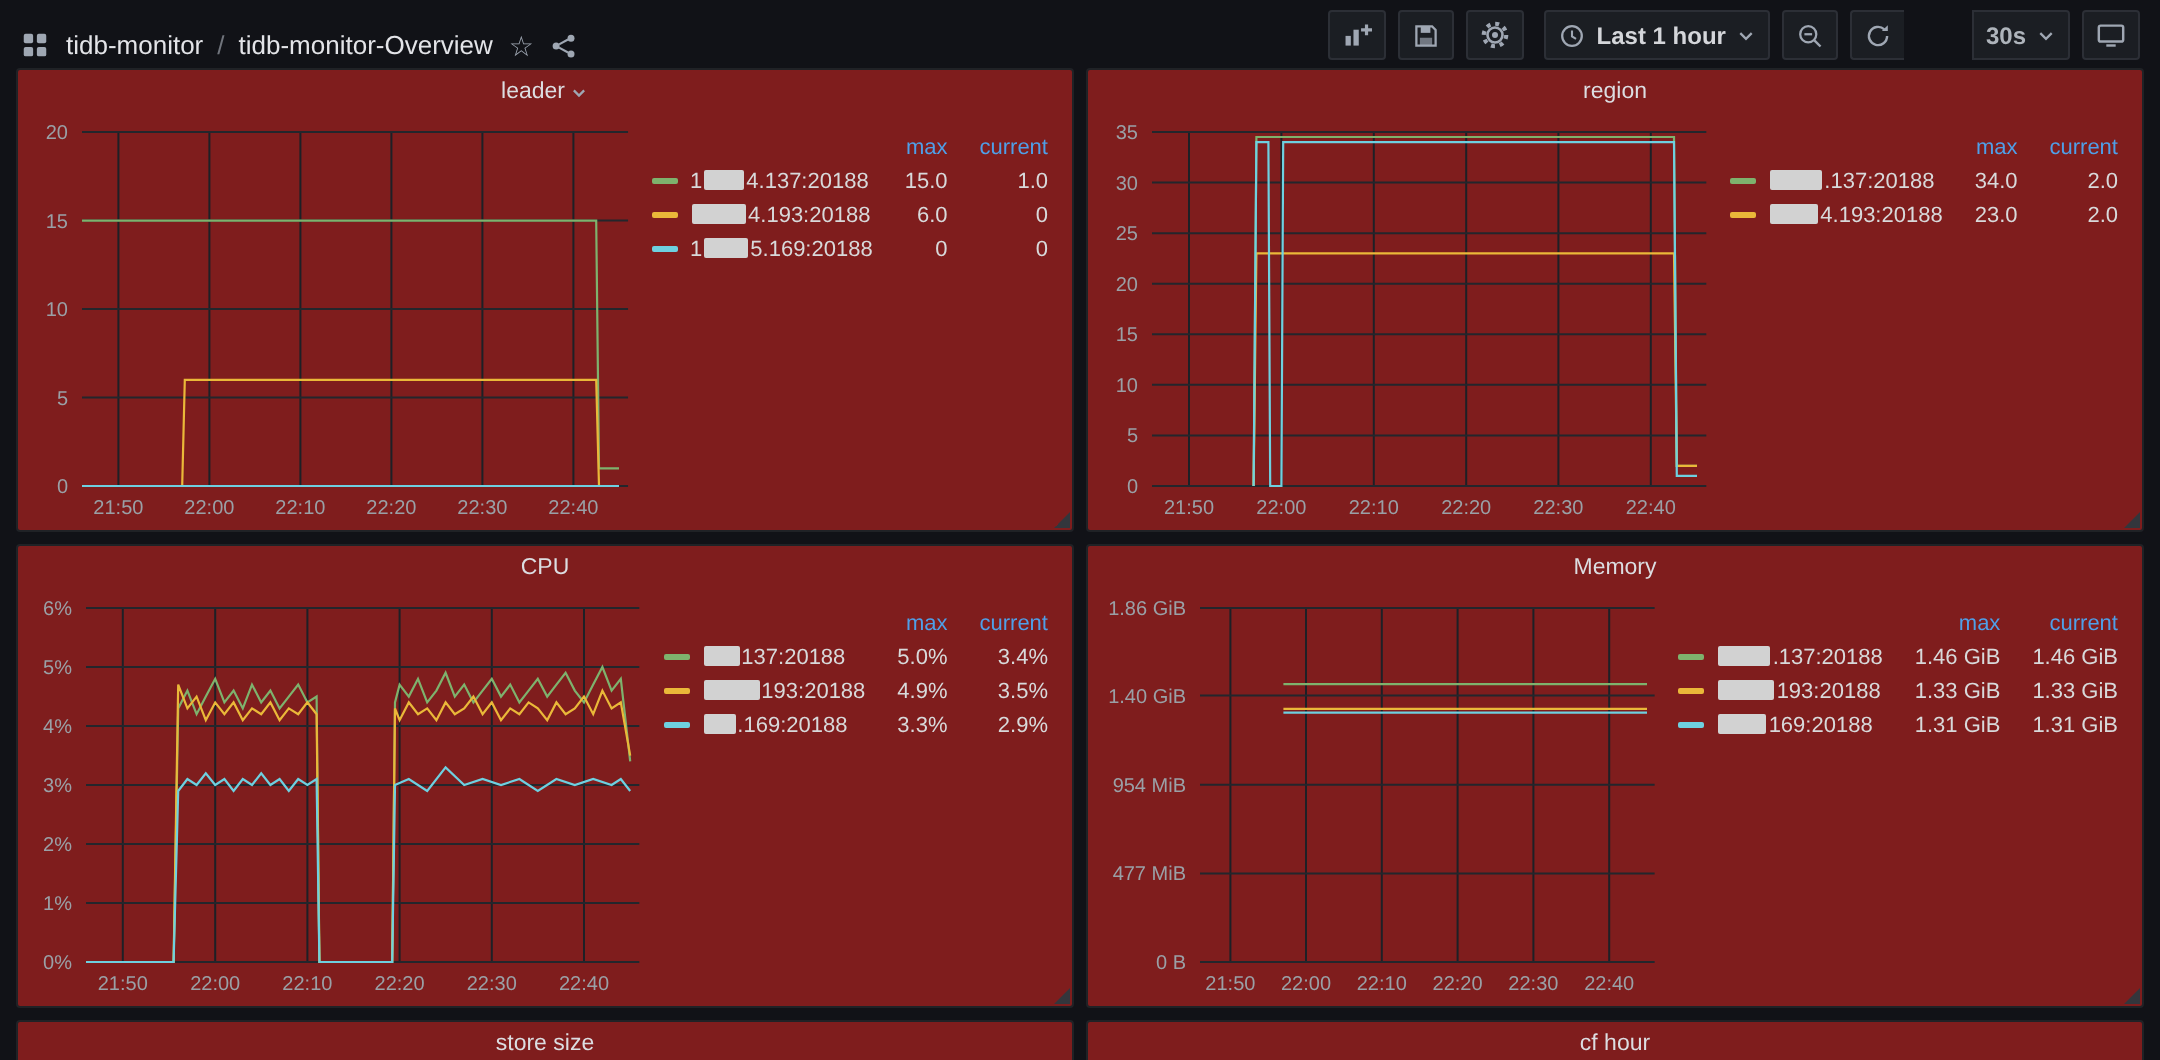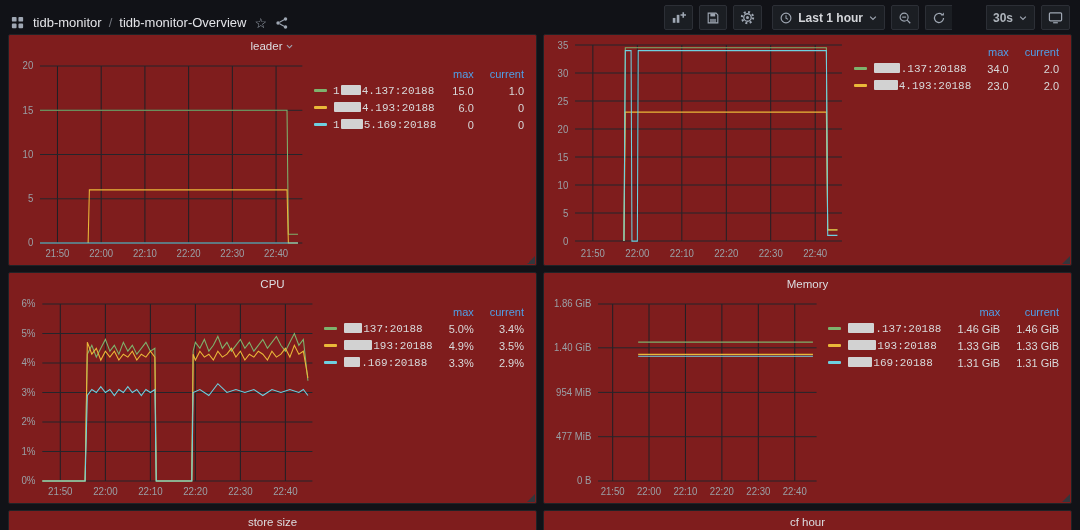--- a/index.html
+++ b/index.html
@@ -47,21 +47,21 @@
   }
   .panel-body { flex: 1; display: flex; min-height: 0; }
   .chart { flex: 1; position: relative; margin: 0 2px 4px 6px; }
   .chart svg { position: absolute; left: 0; top: 0; width: 100%; height: 100%; }
   .chart text.tick { fill: #9aa0a6; font-size: 10px; font-family: "Liberation Sans", sans-serif; }
   .legend { flex: none; margin: 8px 12px 0 4px; }
   .legend-table { border-collapse: collapse; white-space: nowrap; }
   .legend-table td { font-size: 11px; padding: 2.5px 0; vertical-align: middle; }
   .legend-table .lh { color: #4f9fe8; text-align: right; padding-left: 16px; font-weight: 500; }
   .legend-table .lval { color: #d8d9da; text-align: right; padding-left: 16px; }
-  .legend-table .lname { color: #d8d9da; cursor: pointer; font-family: Liberation Mono, monospace; }
+  .legend-table .lname { color: #d8d9da; cursor: pointer; }
   .dash { display: inline-block; width: 13px; height: 3px; border-radius: 1px; margin-right: 6px; vertical-align: 2px; }
   .mask { display: inline-block; height: 10px; background: #d2d2d2; border-radius: 1px; vertical-align: -1px; margin: 0 1px; }
   .resize-handle {
     position: absolute; right: 1px; bottom: 1px; width: 8px; height: 8px; cursor: nwse-resize;
     background: linear-gradient(135deg, transparent 50%, #33363c 50%);
     clip-path: polygon(100% 0, 100% 100%, 0 100%);
   }
   .chev { color: #9fa7b3; }
 </style>
 </head>
@@ -238,20 +238,23 @@
                 <td class="lval">0</td>
               </tr>
             </tbody>
           </table>
         </div>
     </div>
     <div class="resize-handle"></div>
   </section>
 
   <section class="panel">
+    <div class="panel-header">
+      <span>region</span>
+    </div>
     <div class="panel-body">
       <div class="chart">
         <svg class="chart-svg" preserveAspectRatio="none" viewBox="0 0 309.15625 204">
             <line x1="44.5" y1="9" x2="44.5" y2="186" stroke="#1d2026"></line>
             <line x1="90.7" y1="9" x2="90.7" y2="186" stroke="#1d2026"></line>
             <line x1="136.9" y1="9" x2="136.9" y2="186" stroke="#1d2026"></line>
             <line x1="183.1" y1="9" x2="183.1" y2="186" stroke="#1d2026"></line>
             <line x1="229.2" y1="9" x2="229.2" y2="186" stroke="#1d2026"></line>
             <line x1="275.4" y1="9" x2="275.4" y2="186" stroke="#1d2026"></line>
             <line x1="26" y1="186.0" x2="303.15625" y2="186.0" stroke="#23262c"></line>

